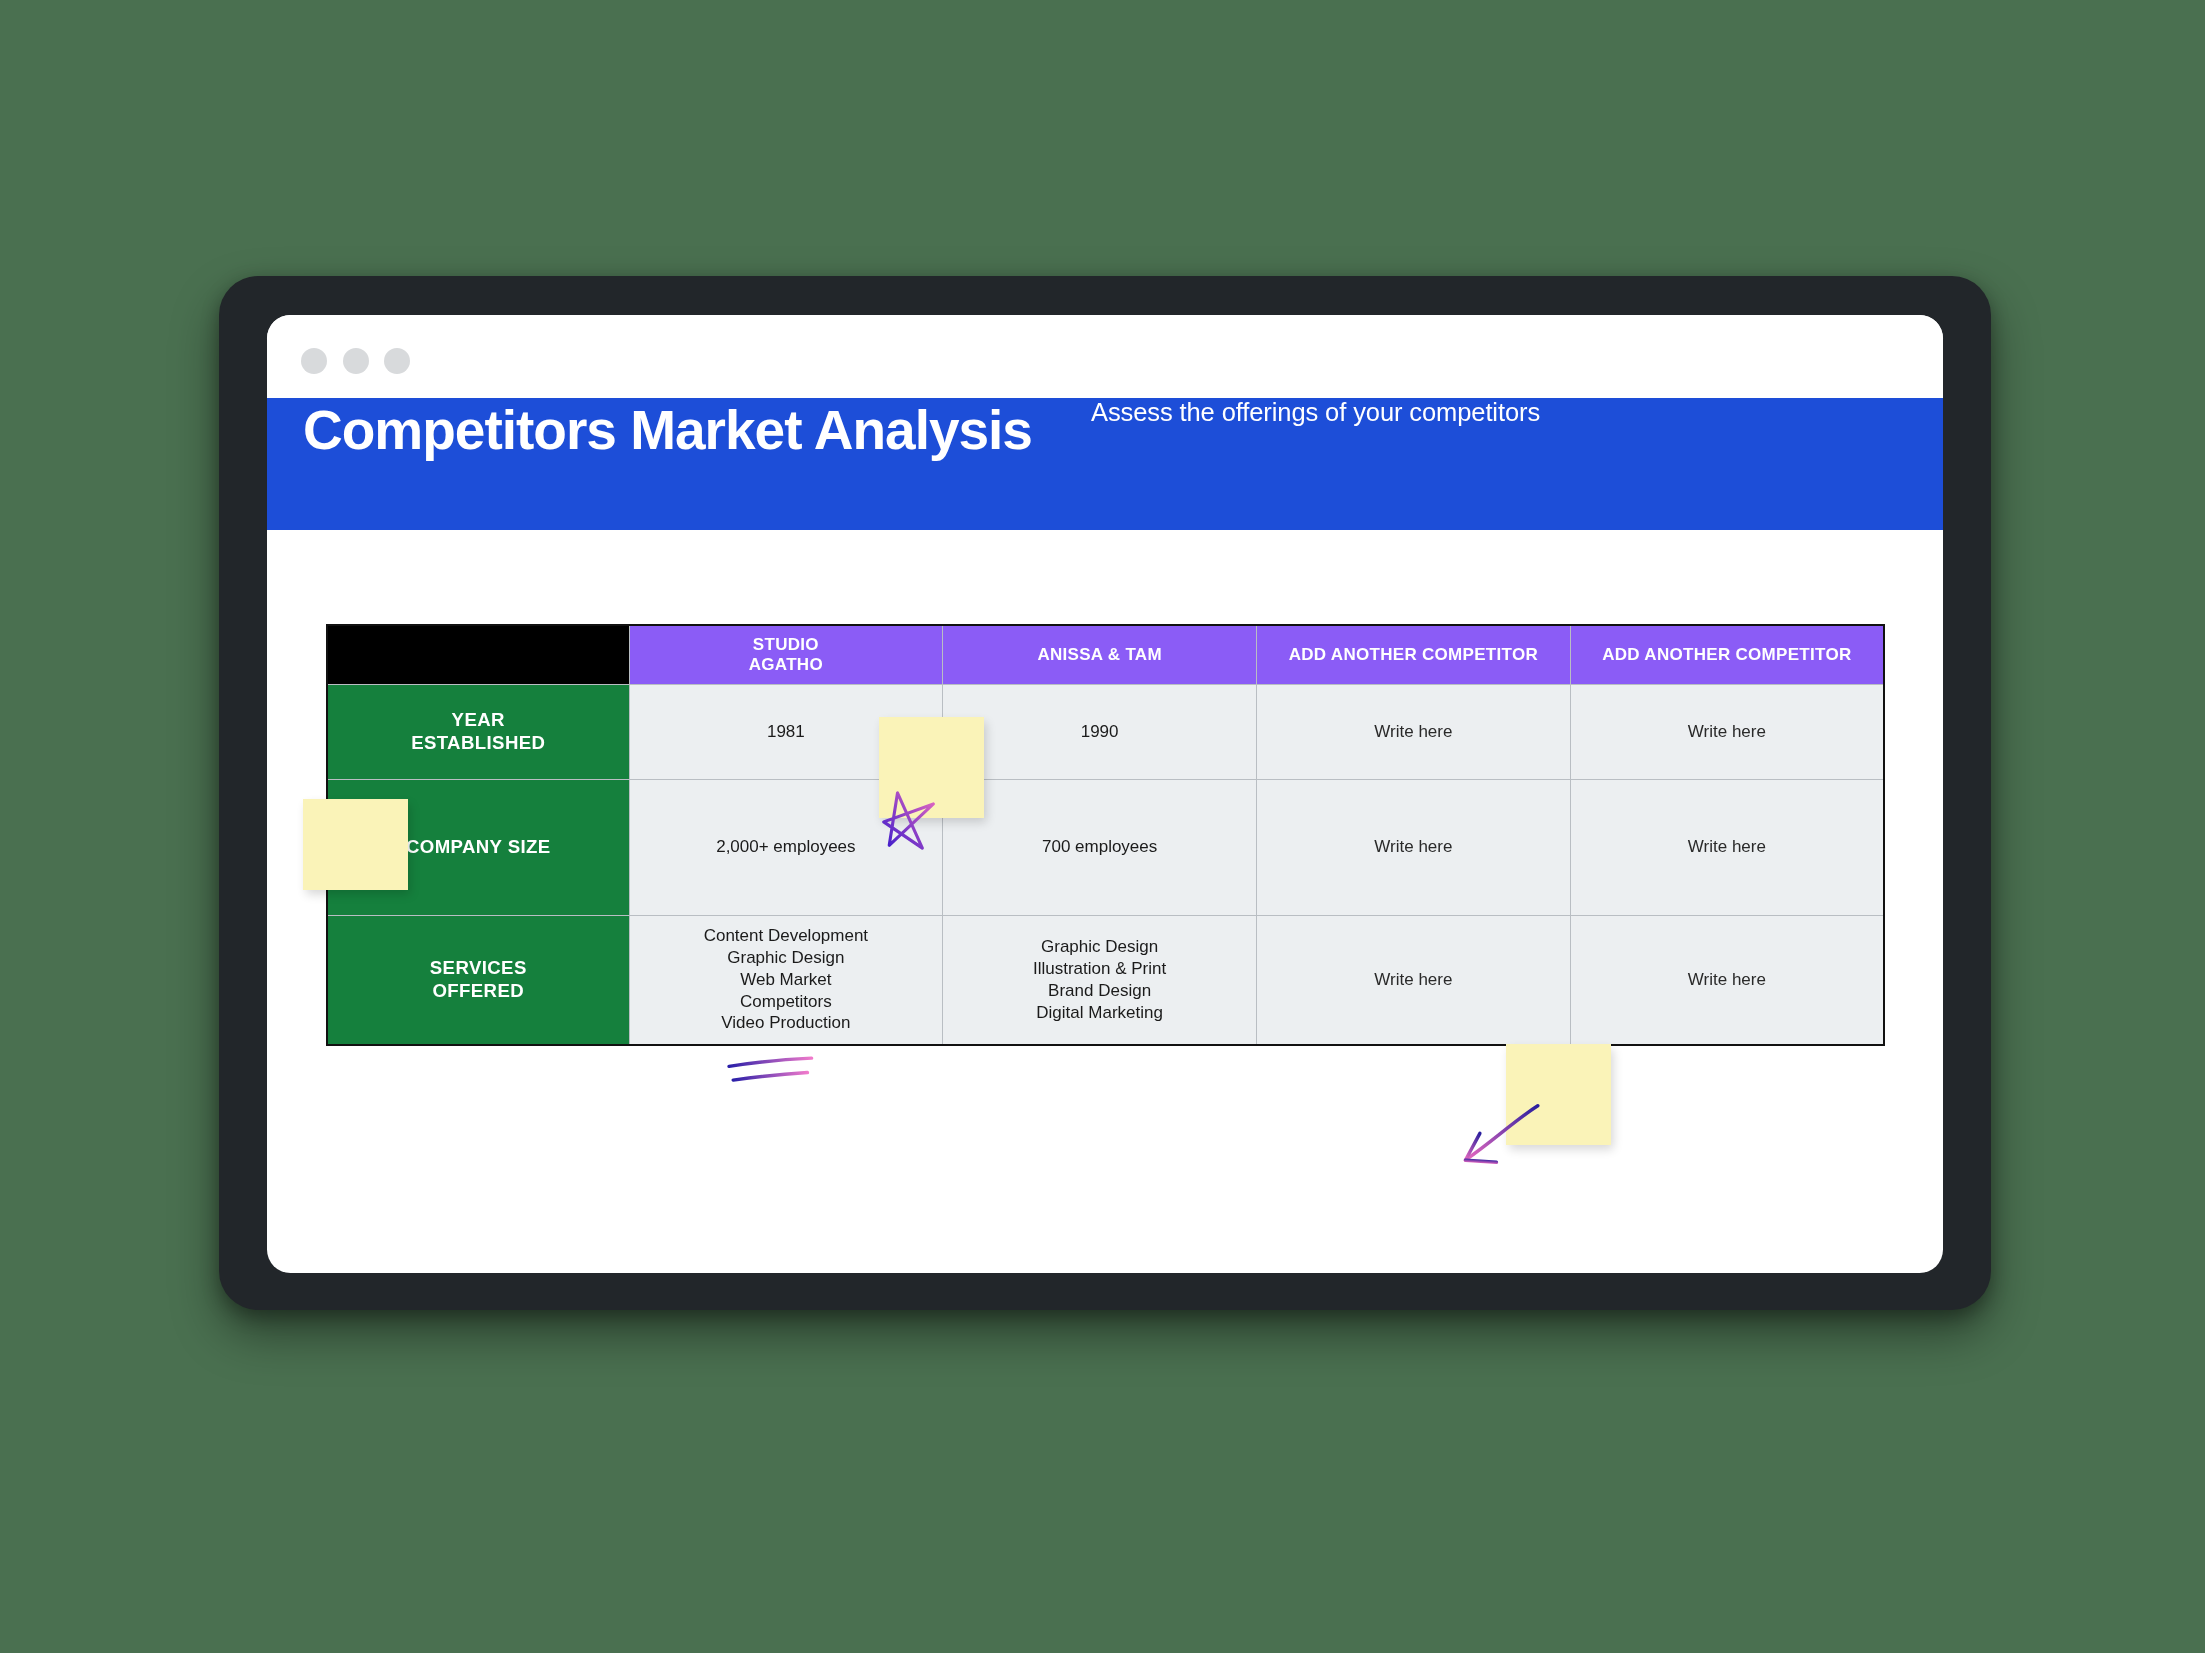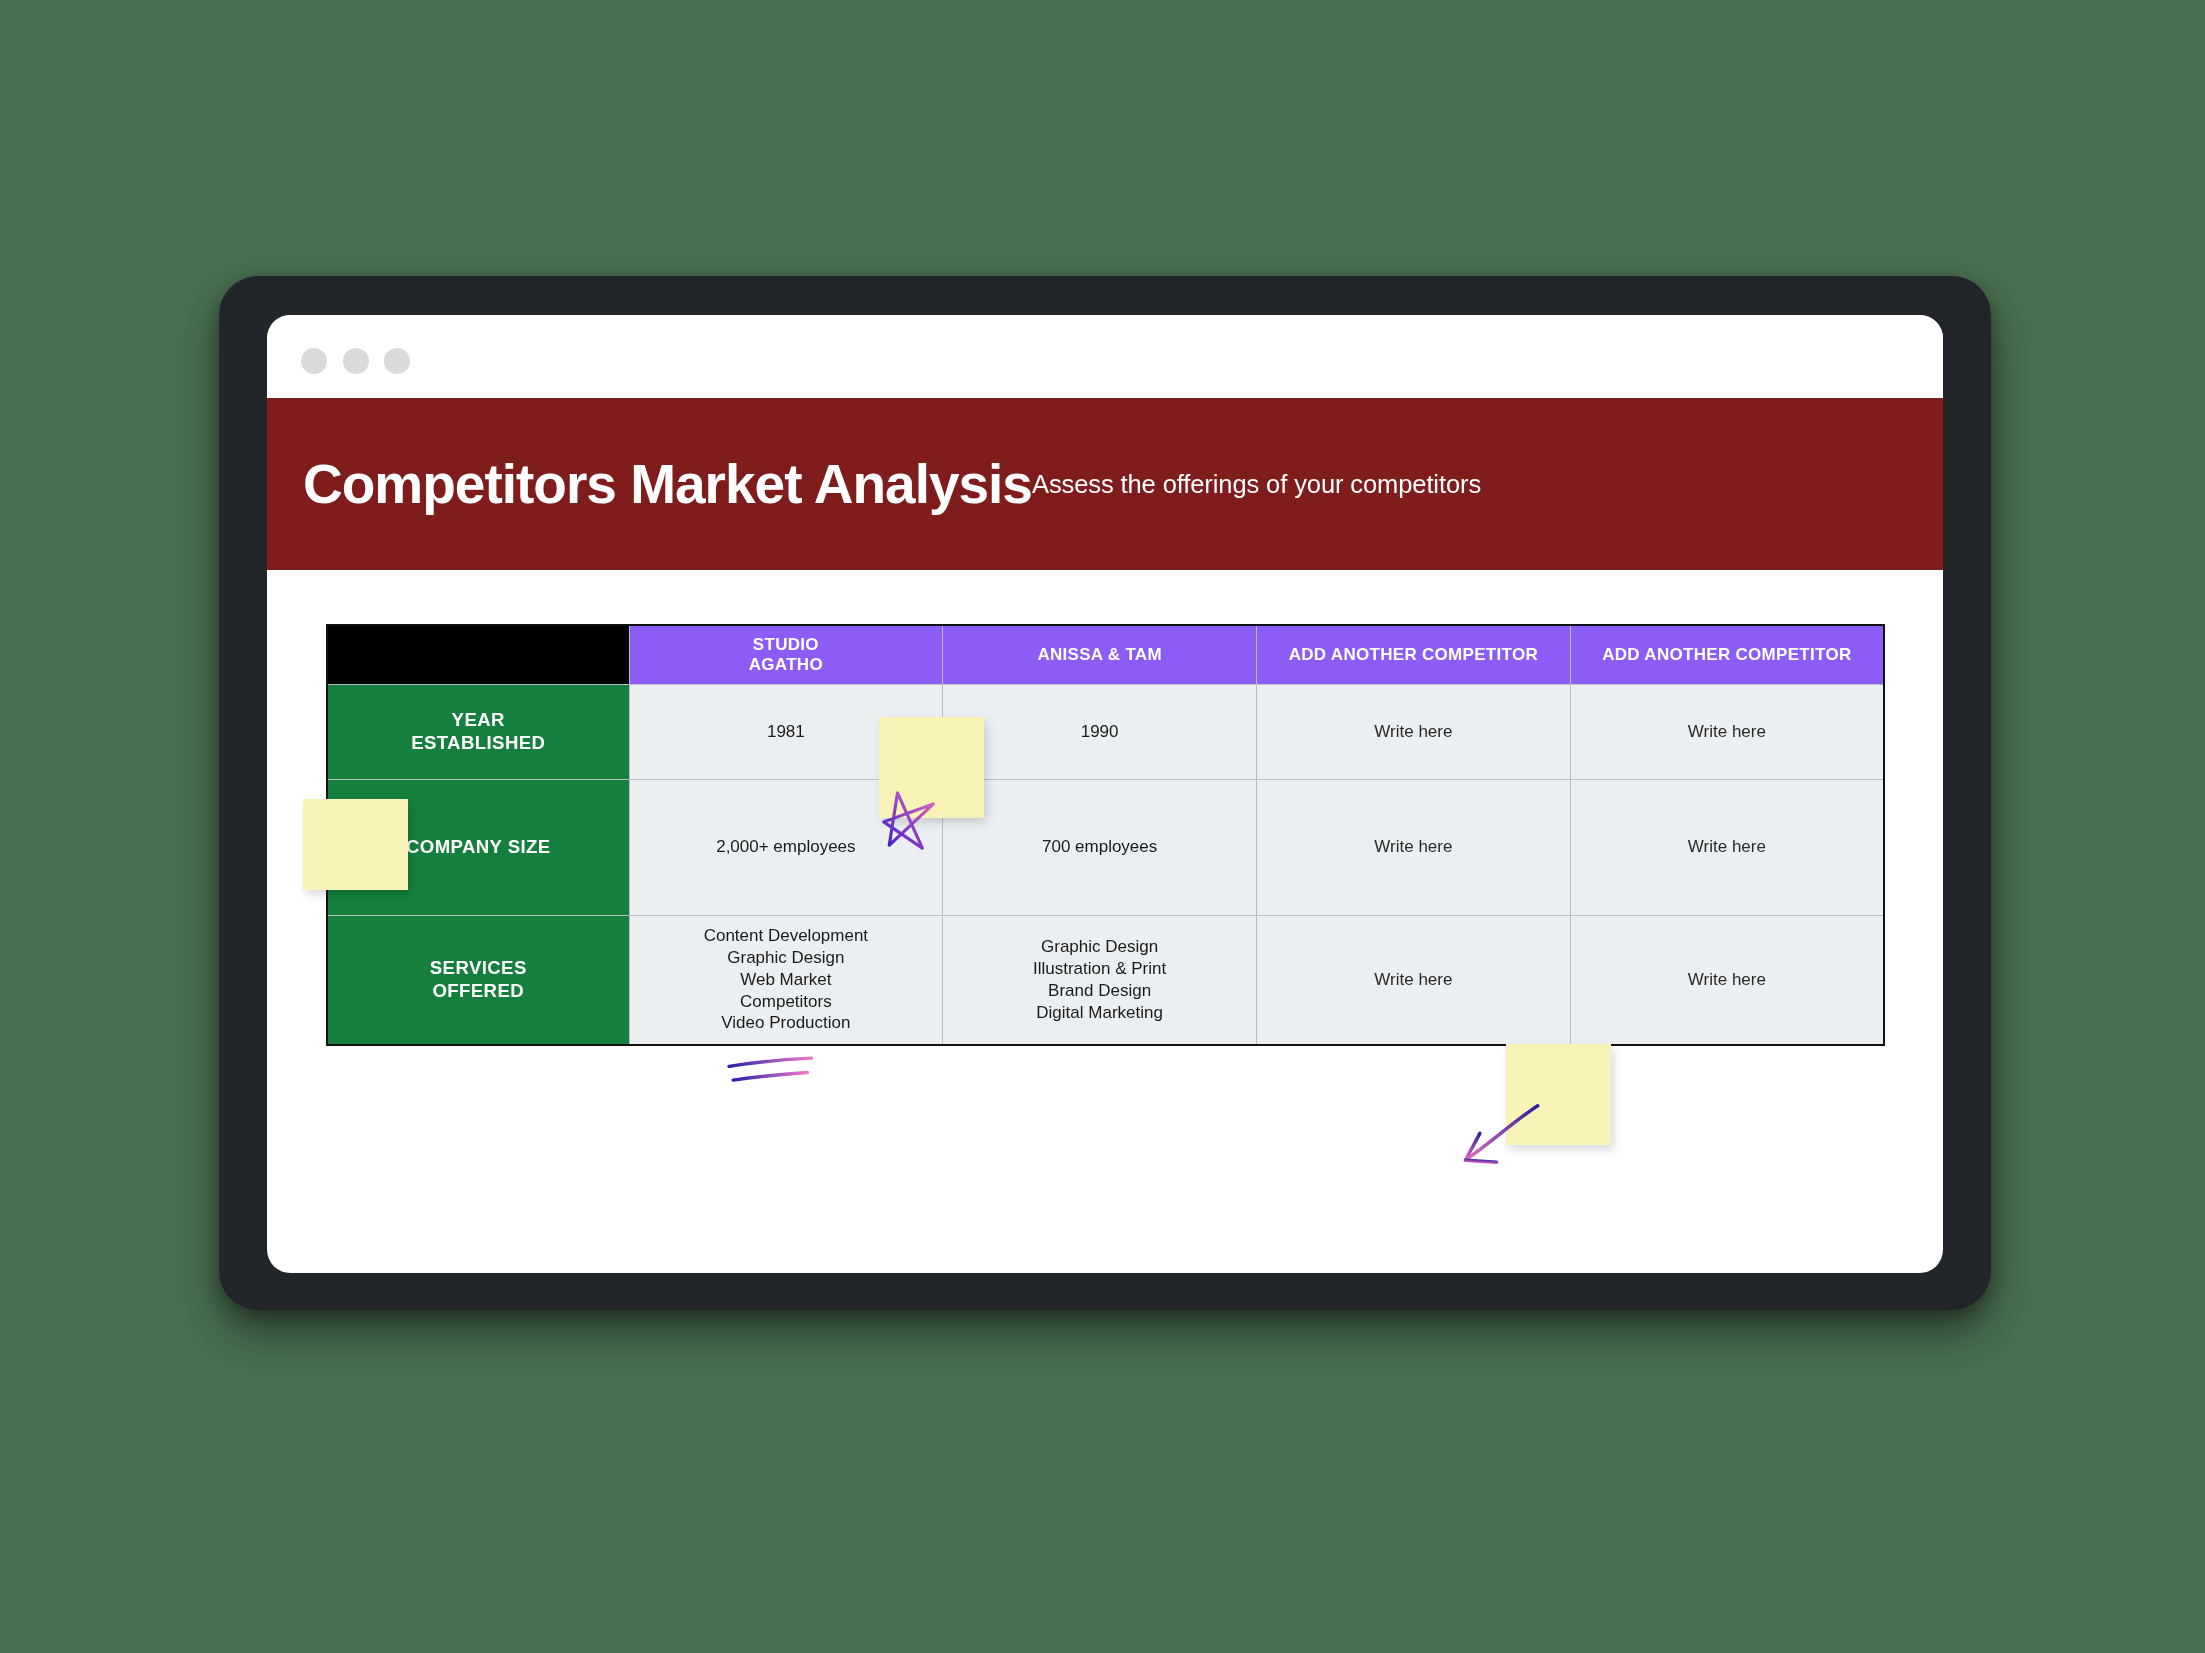--- a/index.html
+++ b/index.html
@@ -55,37 +55,37 @@
   #dot-1 { left: 34px; }
   #dot-2 { left: 76px; }
   #dot-3 { left: 117px; }
 
   
   #header-banner {
     position: absolute;
     left: 0px;
     top: 83px;
     width: 1676px;
-    height: 172px;
-    background: #7f1d1d;
+    height: 132px;
+    background: #1d4ed8;
     display: flex;
-    align-items: center;
     padding-left: 36px;
   }
   #page-title {
     color: #ffffff;
     font-size: 55px;
     font-weight: bold;
     letter-spacing: -1px;
     white-space: nowrap;
   }
   #page-subtitle {
     color: #ffffff;
     font-size: 25.5px;
     font-weight: normal;
+    margin-left: 59px;
     white-space: nowrap;
     letter-spacing: -0.1px;
   }
 
   
   #comparison-table {
     position: absolute;
     left: 59px;
     top: 309px;
     width: 1559px;

